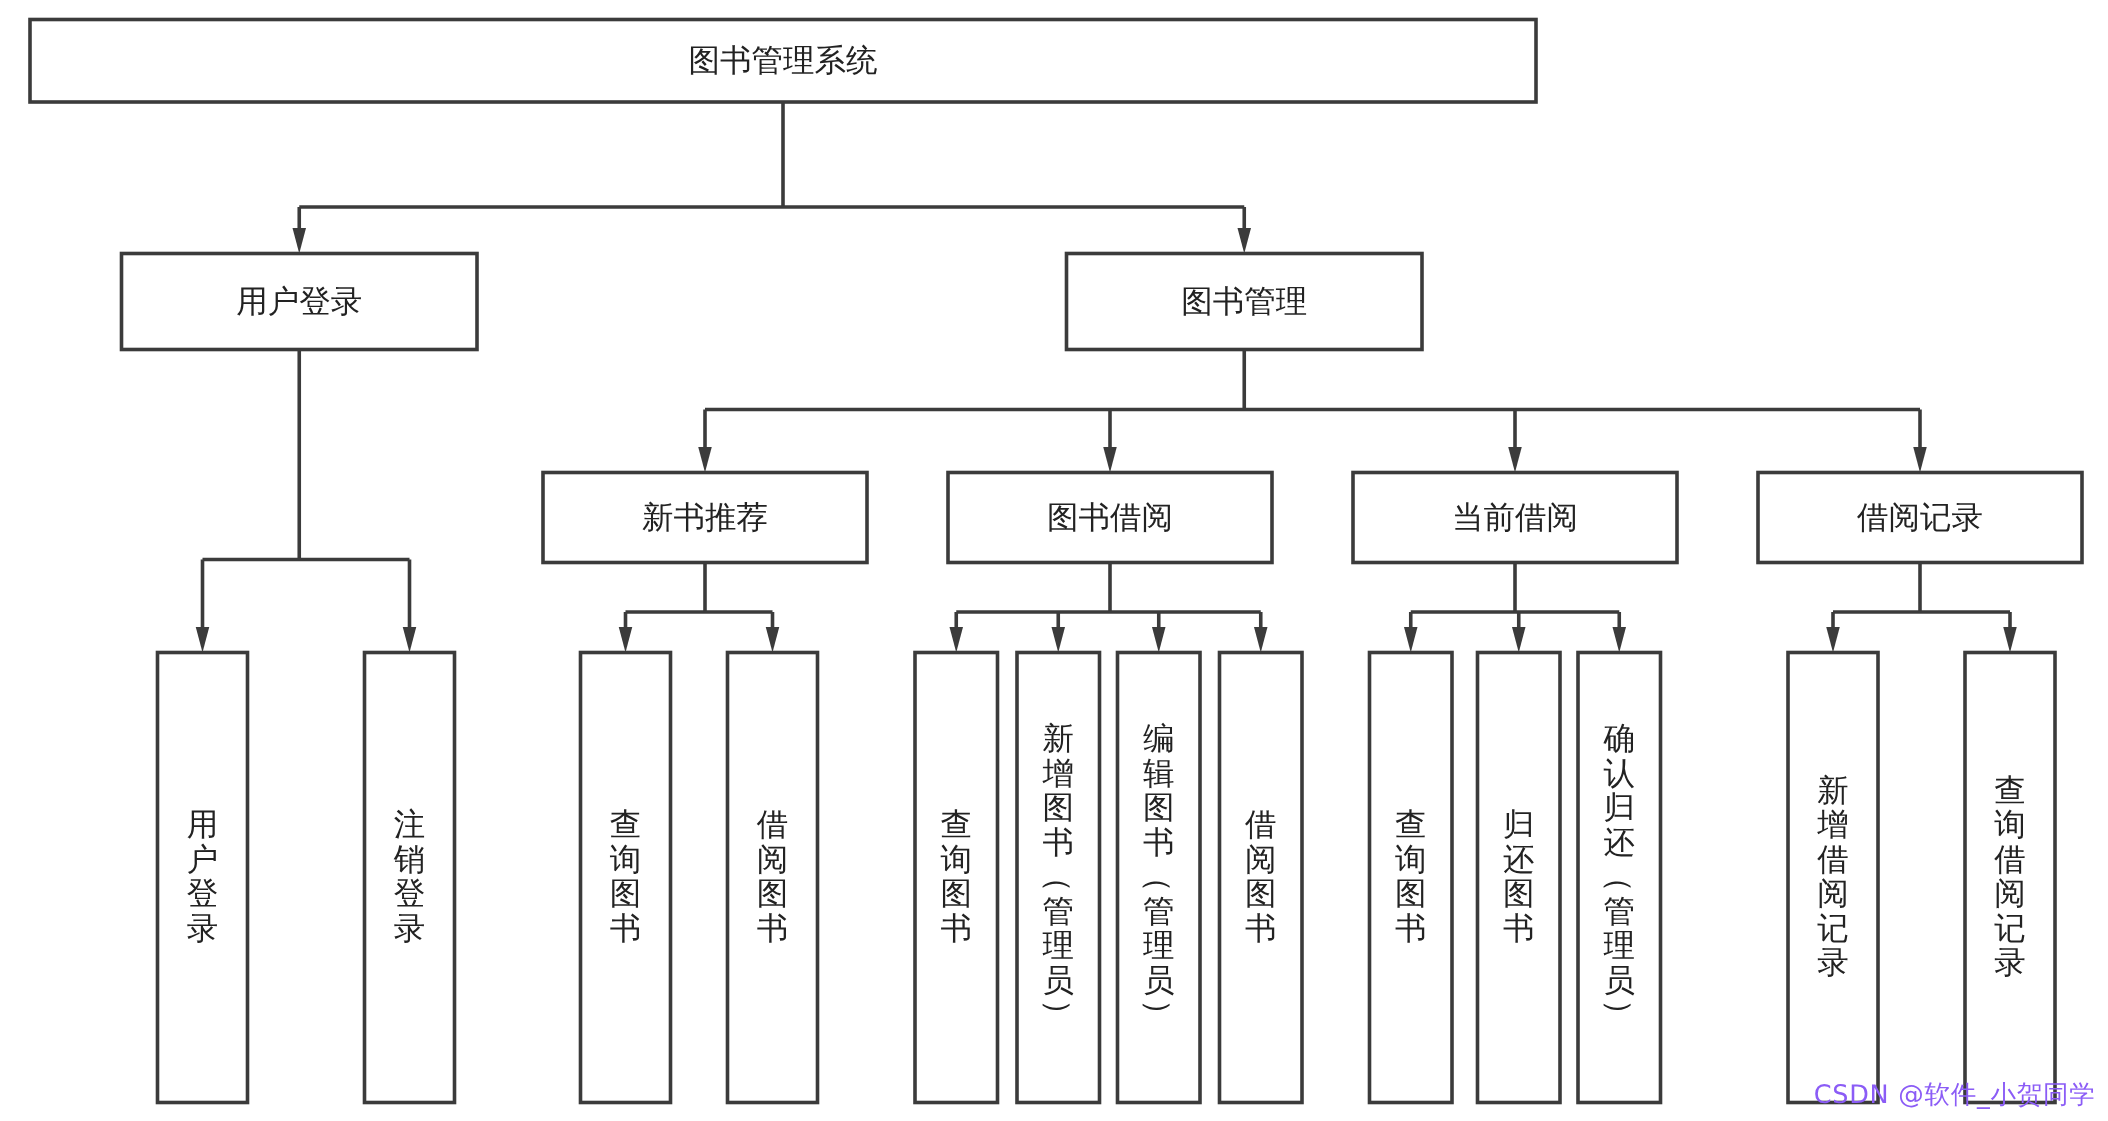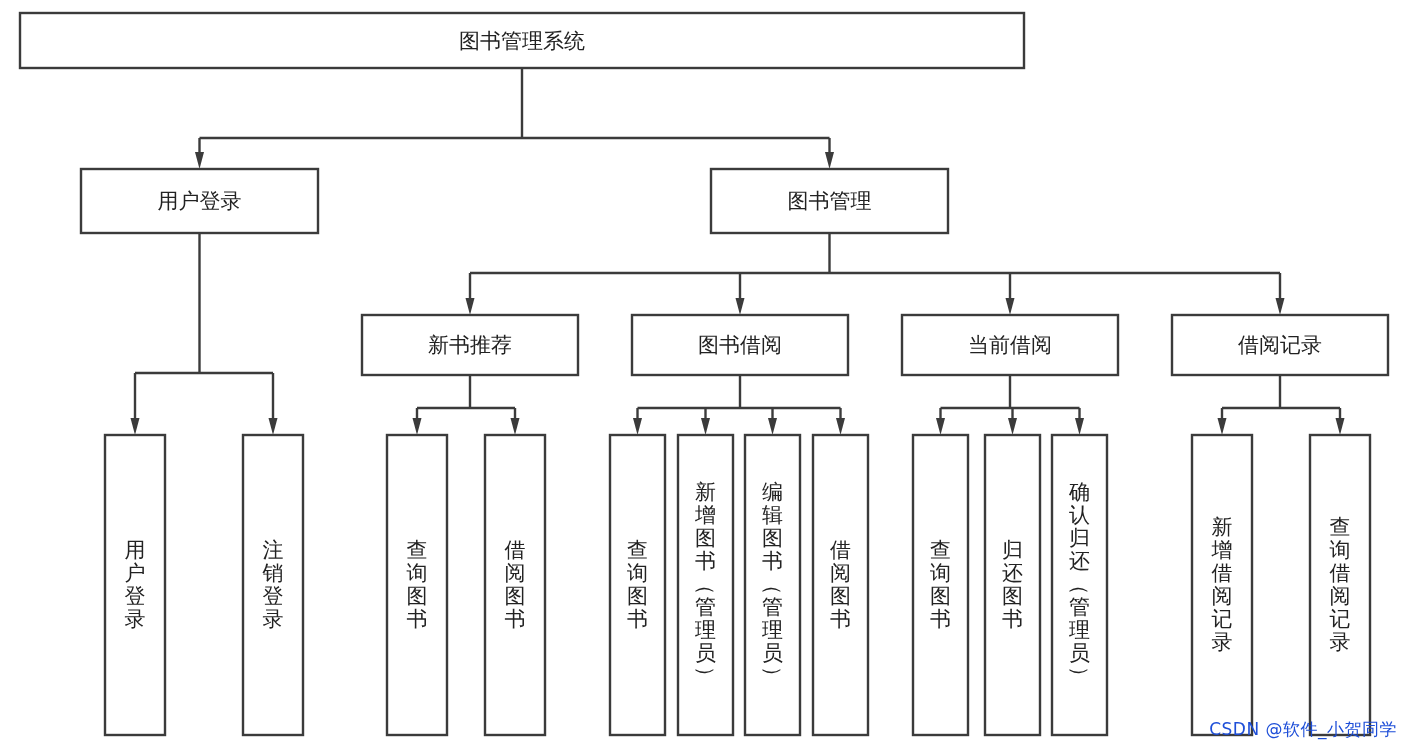--- a/index.html
+++ b/index.html
@@ -48,21 +48,21 @@
   .arrow-head {
     fill: #3b3b3b;
     stroke: none;
   }
   .watermark {
     position: absolute;
     right: 8px;
     bottom: 6px;
     font-family: "DejaVu Sans", "Liberation Sans", sans-serif;
     font-size: 17px;
-    color: #1d4ed8;
+    color: #8b5cf6;
     letter-spacing: 0.5px;
     white-space: nowrap;
     pointer-events: none;
   }
 </style>
 </head>
 <body>
 
 <svg id="diagram-root" viewBox="0 0 1405 747">
   <g id="connectors-layer">

